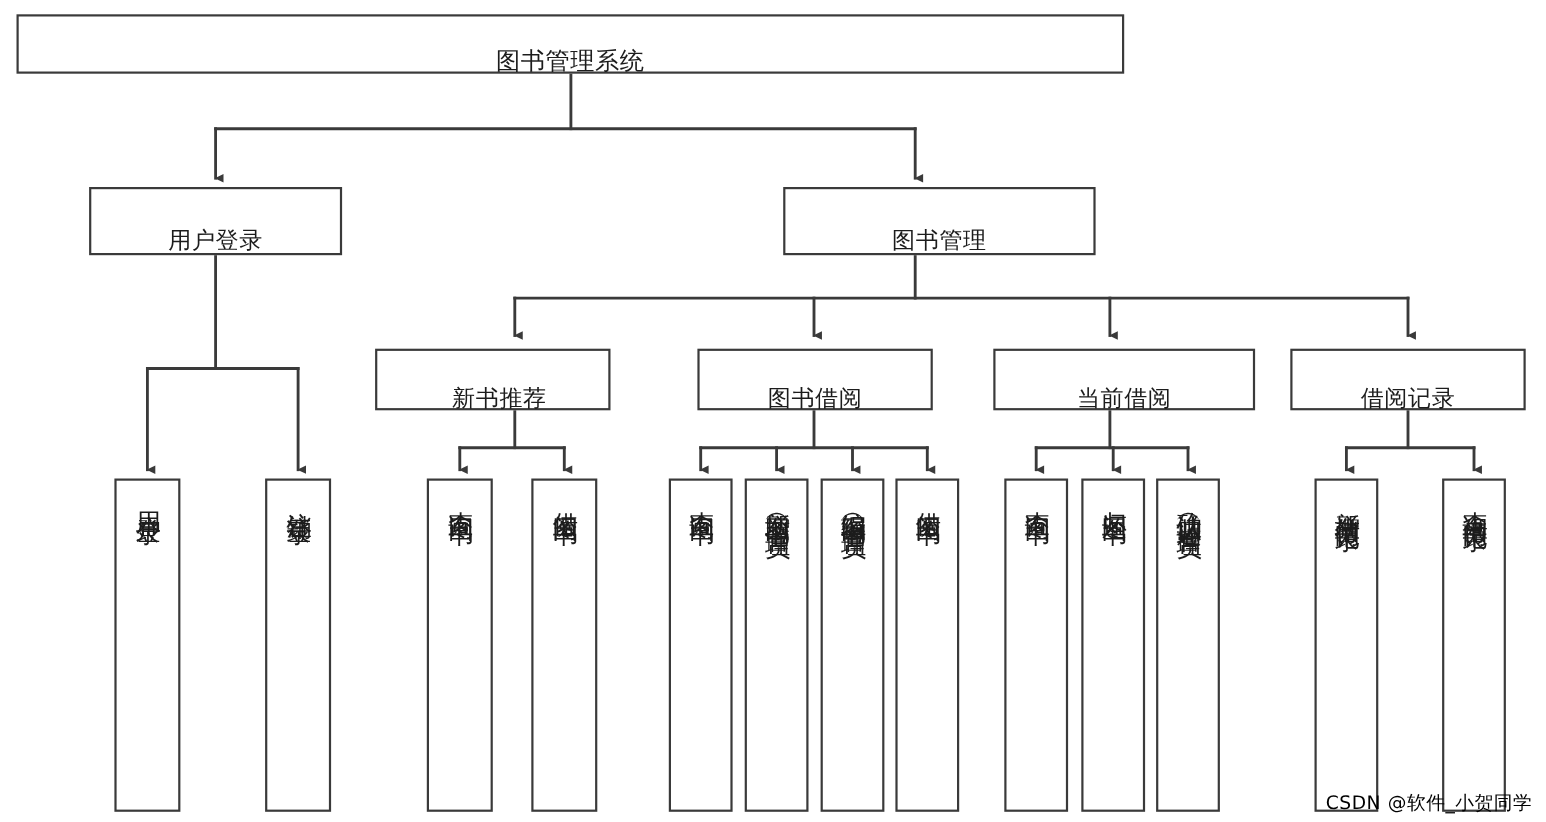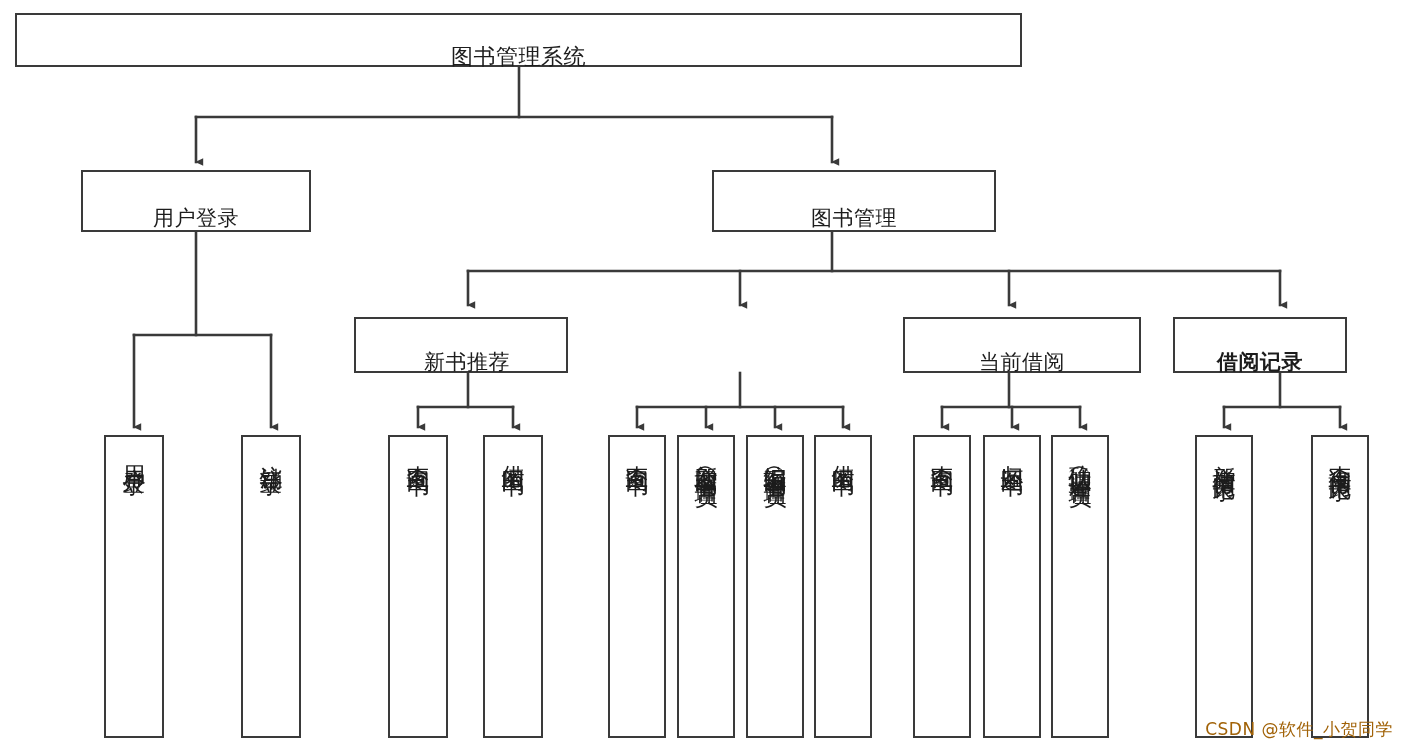--- a/index.html
+++ b/index.html
@@ -62,21 +62,21 @@
     text-orientation: upright;
     font-size: 23px;
     letter-spacing: 3px;
     line-height: 1;
   }
   .watermark {
     position: absolute;
     right: 12px;
     bottom: 6px;
     font-size: 17px;
-    color: #a16207;
+    color: #000000;
     letter-spacing: 0.5px;
     z-index: 5;
     white-space: nowrap;
   }
 </style>
 </head>
 <body>
 
 <div id="diagram-root">
 
@@ -134,27 +134,30 @@
     <span class="node-label">图书管理系统</span>
   </div>
 
   <div class="node horiz" style="left:81px; top:170px; width:230px; height:62px;">
     <span class="node-label">用户登录</span>
   </div>
   <div class="node horiz" style="left:712px; top:170px; width:284px; height:62px;">
     <span class="node-label">图书管理</span>
   </div>
 
-  <div class="node horiz" style="left:354px; top:317px; width:214px; height:56px;padding-left:12px;">
+  <div class="node horiz" style="left:341px; top:317px; width:214px; height:56px;padding-left:12px;">
     <span class="node-label">新书推荐</span>
+  </div>
+  <div class="node horiz" style="left:634px; top:317px; width:214px; height:56px;">
+    <span class="node-label">图书借阅</span>
   </div>
   <div class="node horiz" style="left:903px; top:317px; width:238px; height:56px;">
     <span class="node-label">当前借阅</span>
   </div>
-  <div class="node horiz" style="left:1173px; top:317px; width:174px; height:56px;font-weight:bold;">
+  <div class="node horiz" style="left:1173px; top:317px; width:214px; height:56px;">
     <span class="node-label">借阅记录</span>
   </div>
 
   <div class="node vert" style="left:104px; top:435px; width:60px; height:303px;">
     <span class="node-label">用户登录</span>
   </div>
   <div class="node vert" style="left:241px; top:435px; width:60px; height:303px;">
     <span class="node-label">注销登录</span>
   </div>
 

